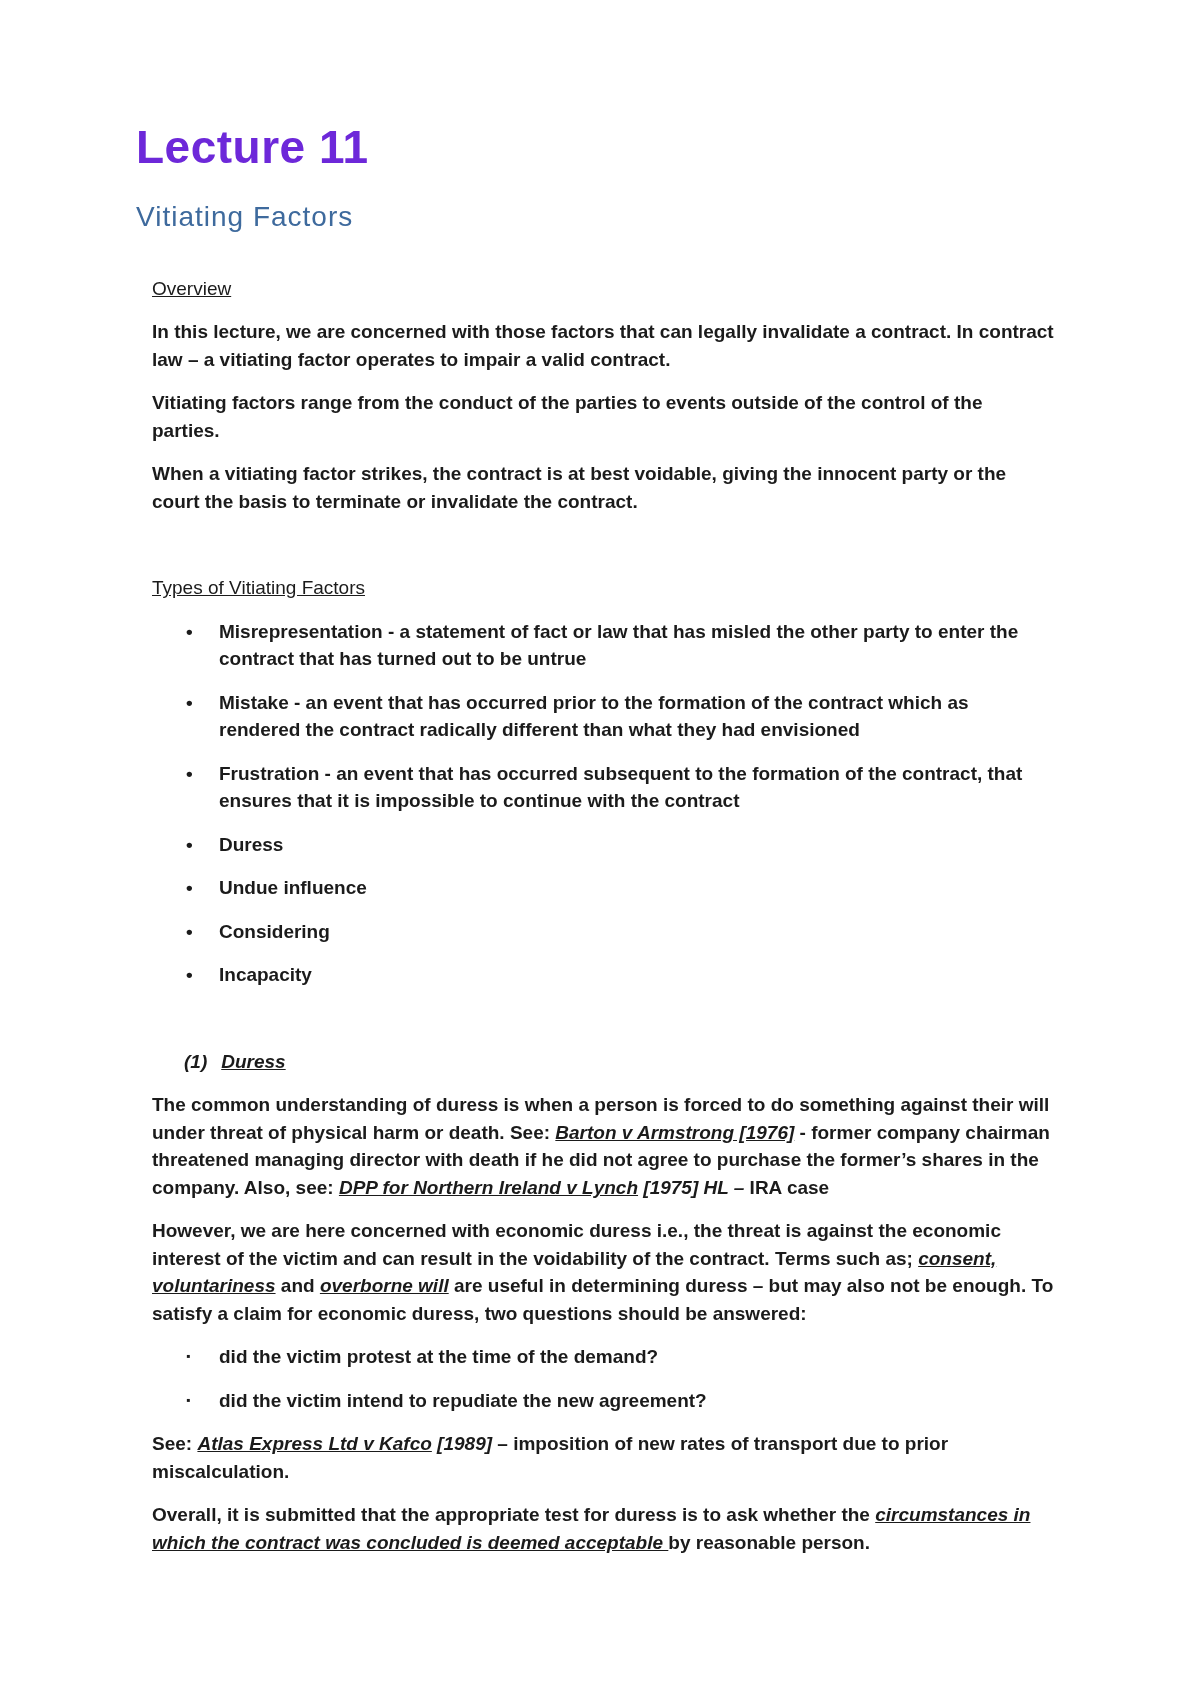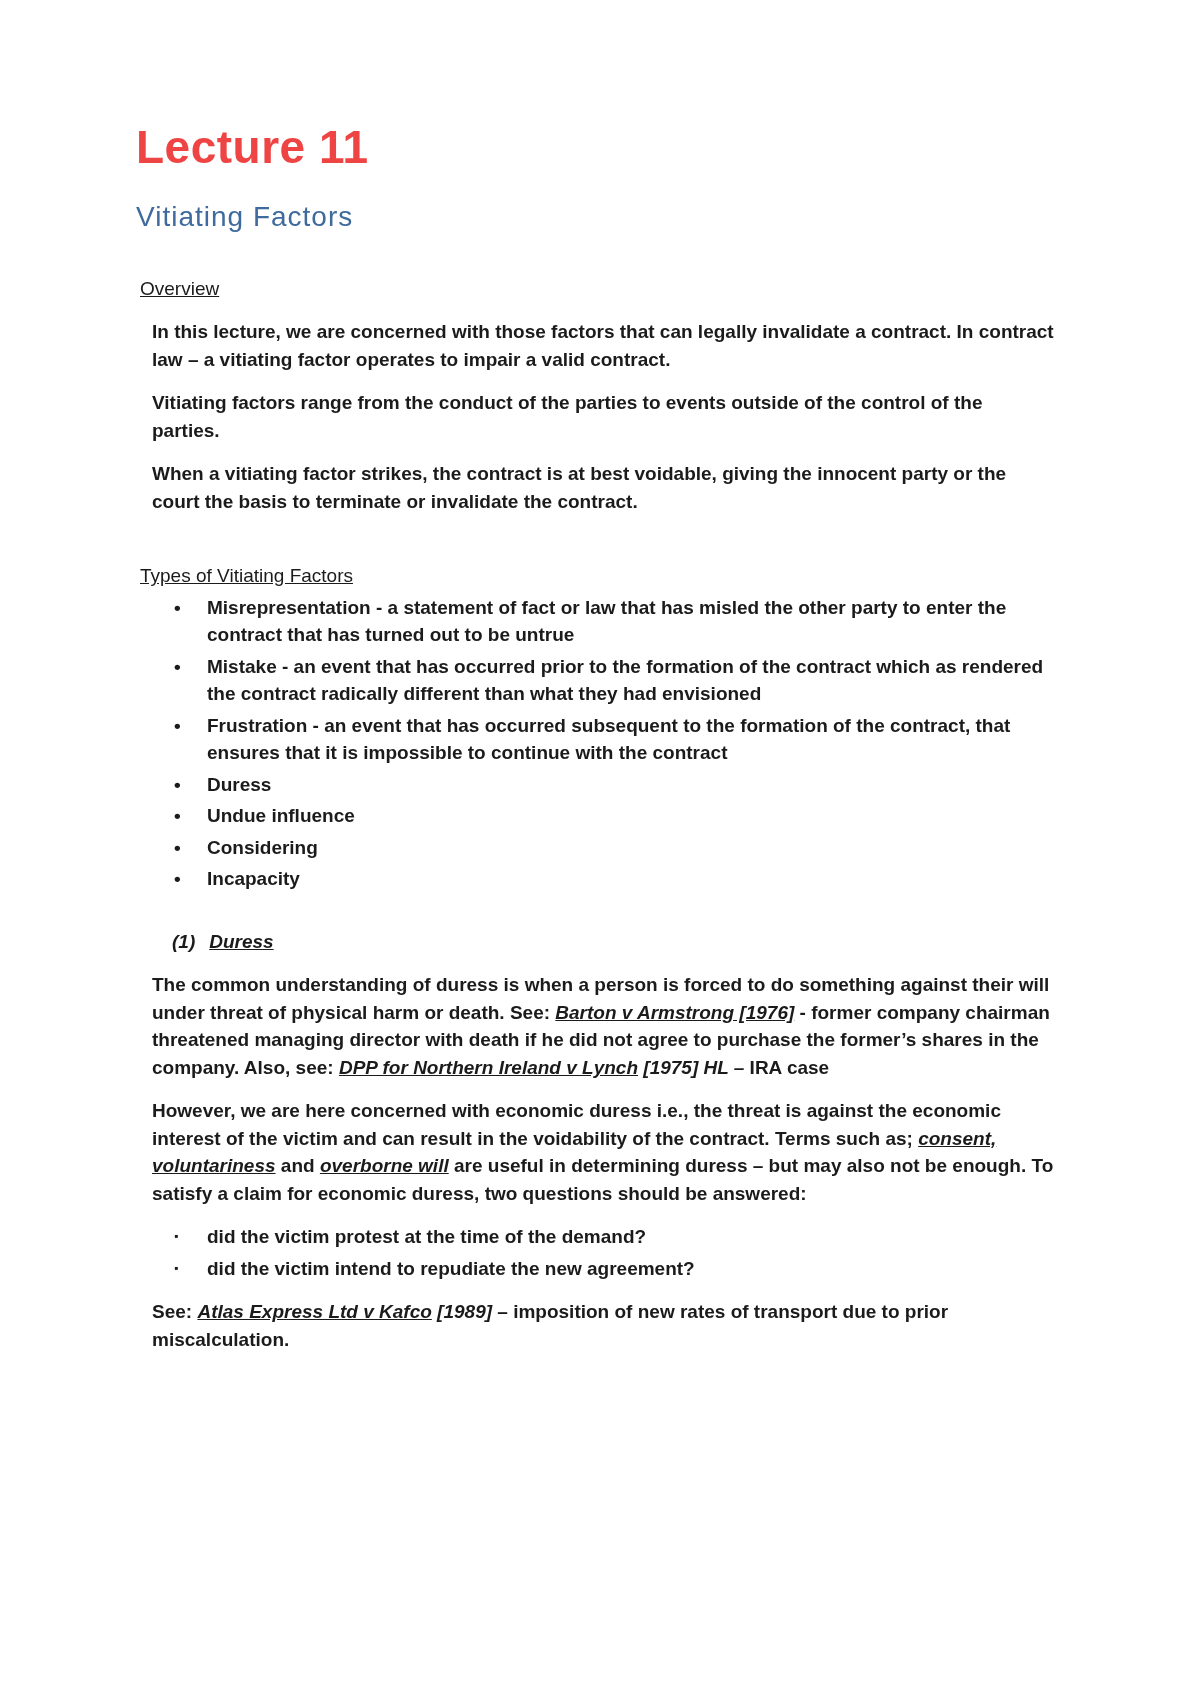--- a/index.html
+++ b/index.html
@@ -15,37 +15,37 @@
     background: #ffffff;
     box-sizing: border-box;
     padding: 122px 130px 60px 136px;
     font-family: "Liberation Sans", sans-serif;
     color: #1b1b1b;
   }
   .doc-title {
     font-size: 46px;
     line-height: 1.1;
     font-weight: 700;
-    color: #ef4444;
+    color: #6d28d9;
     margin: 0 0 28px 0;
     letter-spacing: 0.5px;
   }
   .doc-subtitle {
     font-size: 28px;
     line-height: 1.15;
     font-weight: 400;
     margin: 0 0 42px 0;
     letter-spacing: 1px;
   }
   .doc-body {
     font-size: 19px;
     line-height: 27.5px;
     font-weight: 700;
   }
-  .block { margin: 4px; }
+  .block { margin: 16px; }
   .para { margin: 16px; }
   .heading {
     font-weight: 400;
     text-decoration: underline;
   }
   .list-heading {
     padding-left: 32px;
     font-weight: 700;
     font-style: italic;
   }
@@ -113,14 +113,15 @@
       <div class="block para"><span>However, we are here concerned with economic duress i.e., the threat is against the economic interest of the victim and can result in the voidability of the contract. Terms such as; </span><span class="i u">consent,</span><span> </span><span class="i u">voluntariness</span><span> and </span><span class="i u">overborne will</span><span> are useful in determining duress – but may also not be enough. To satisfy a claim for economic duress, two questions should be answered:</span></div>
       <div class="block square">
         <span class="marker">▪</span>
         <span class="bullet-text"><span>did the victim protest at the time of the demand?</span></span>
       </div>
       <div class="block square">
         <span class="marker">▪</span>
         <span class="bullet-text"><span>did the victim intend to repudiate the new agreement?</span></span>
       </div>
       <div class="block para"><span>See: </span><span class="i u">Atlas Express Ltd v Kafco</span><span class="i"> [1989]</span><span> – imposition of new rates of transport due to prior miscalculation.</span></div>
+      <div class="block para"><span>Overall, it is submitted that the appropriate test for duress is to ask whether the </span><span class="i u">circumstances in which the contract was concluded is deemed acceptable </span><span>by reasonable person.</span></div>
     </div>
 </div>
 
 </body></html>

